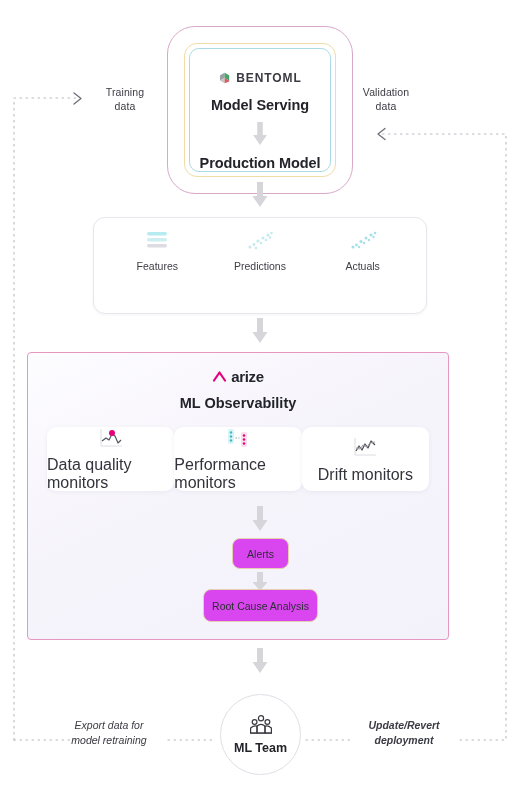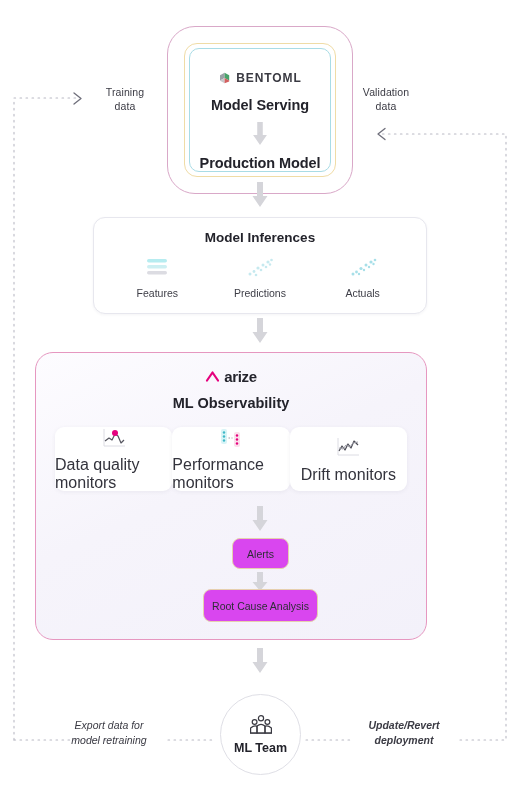--- a/index.html
+++ b/index.html
@@ -156,26 +156,25 @@
     font-size: 10.5px;
     color: #3d3d46;
     margin-top: 6px;
   }
 
   
   #arize-panel {
     position: absolute;
     left: 27px;
     top: 352px;
-    width: 392px;
+    width: 422px;
     height: 288px;
     border: 1.2px solid #e697c0;
-    border-radius: 18px;
+    border-radius: 4px;
     background: linear-gradient(155deg,#fdfcff 0%,#f6f4fb 45%,#f3f1fa 100%);
-    margin-left: 8px;
   }
   #arize-lockup {
     display: flex;
     align-items: center;
     justify-content: center;
     gap: 4px;
     margin-top: 15px;
   }
   #arize-wordmark {
     font-size: 15px;
@@ -301,21 +300,20 @@
         <div class="box-heading">Production Model</div>
       </div>
     </div>
   </div>
 
   <svg class="arrow-abs" id="arrow-to-inferences" viewBox="0 0 18 26">
     <path d="M6 0 h6 v14 h4.5 L9 25 L1.5 14 H6 Z" fill="#d5d5da"></path>
   </svg>
 
   <div id="inferences-card">
-    <div id="inferences-title">Model Inferences</div>
 
     <div id="inferences-items">
 
       <div class="inf-item">
         <div class="inf-icon">
           <svg width="26" height="24" viewBox="0 0 26 24">
             <rect x="3" y="3" width="20" height="3.4" rx="1.7" fill="#b6ecf0"></rect>
             <rect x="3" y="9" width="20" height="3.4" rx="1.7" fill="#cdeff2"></rect>
             <rect x="3" y="15" width="20" height="3.4" rx="1.7" fill="#dcdce2"></rect>
           </svg>

